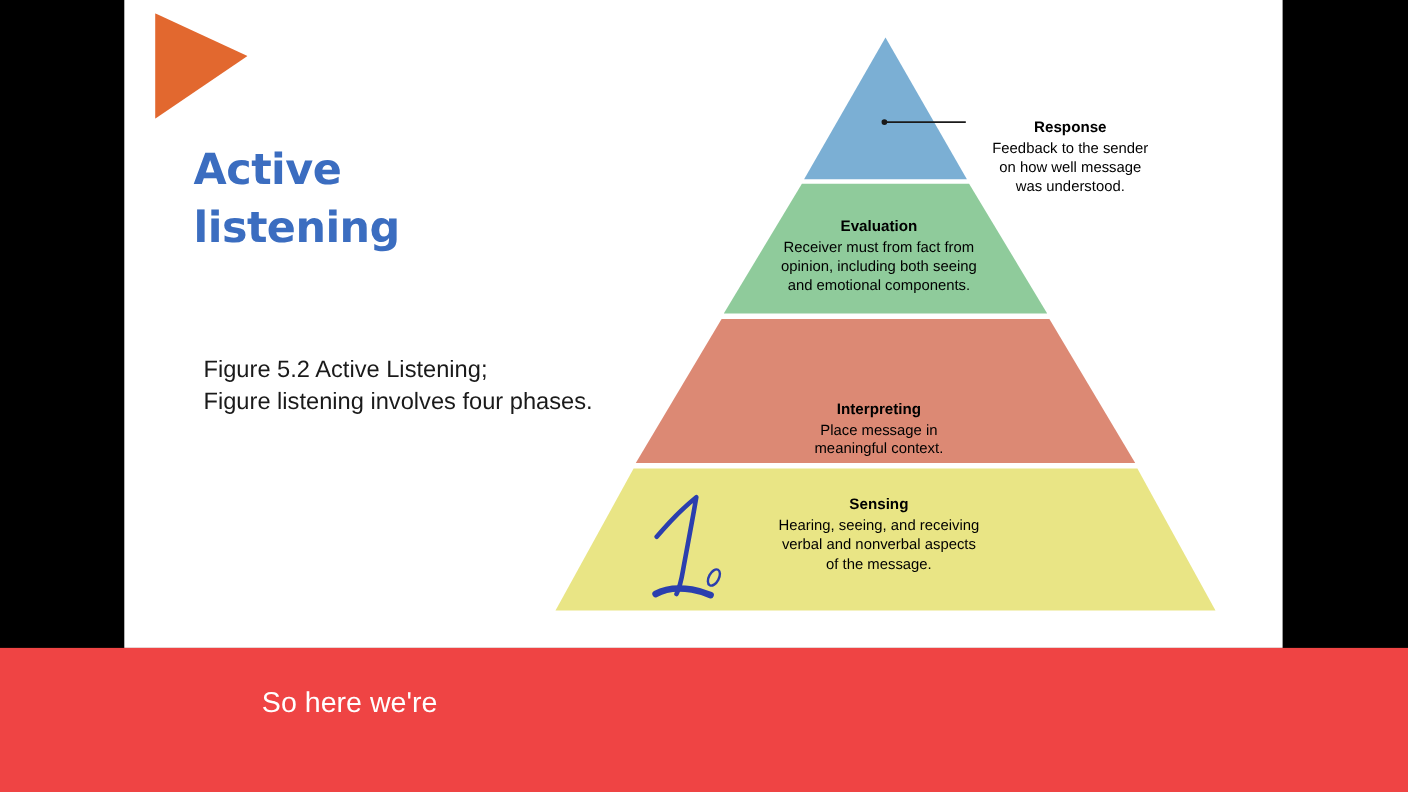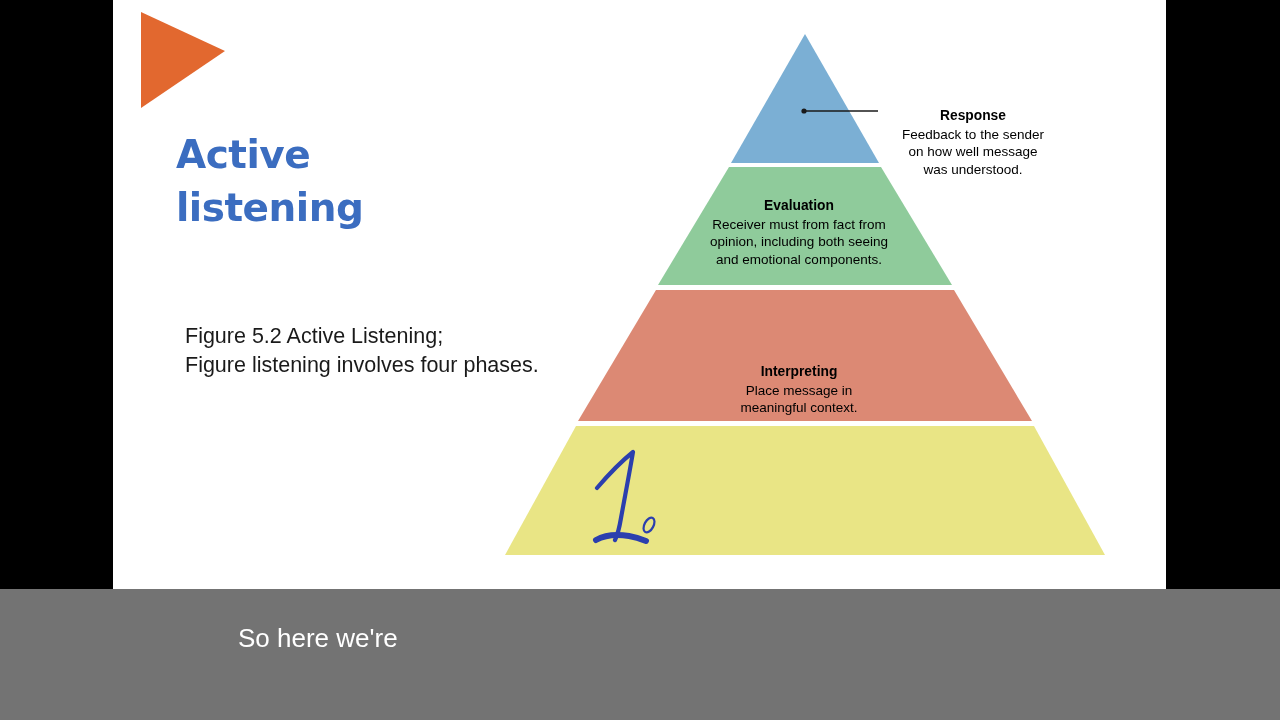--- a/index.html
+++ b/index.html
@@ -135,21 +135,21 @@
     height: 115px;
   }
 
   
   #caption-bar {
     position: absolute;
     left: 0;
     top: 589px;
     width: 1280px;
     height: 131px;
-    background: #737373;
+    background: #ef4444;
   }
   #caption-text {
     position: absolute;
     left: 238px;
     top: 33px;
     color: #ffffff;
     font-family: "Liberation Sans", sans-serif;
     font-size: 26px;
     line-height: 32px;
     white-space: nowrap;
@@ -207,20 +207,26 @@
         <span class="band-line">opinion, including both seeing</span>
         <span class="band-line">and emotional components.</span>
       </div>
 
       <div id="text-interpreting" class="band-text">
         <span class="band-title">Interpreting</span>
         <span class="band-line">Place message in</span>
         <span class="band-line">meaningful context.</span>
       </div>
 
+      <div id="text-sensing" class="band-text">
+        <span class="band-title">Sensing</span>
+        <span class="band-line">Hearing, seeing, and receiving</span>
+        <span class="band-line">verbal and nonverbal aspects</span>
+        <span class="band-line">of the message.</span>
+      </div>
 
       <svg id="ink-annotation" viewBox="0 0 100 115">
         <path d="M14 48 C 26 34, 40 20, 50 12 C 47 30, 42 56, 38 78 C 36 90, 34 96, 32 100" fill="none" stroke="#2B3FAE" stroke-width="4.2" stroke-linecap="round" stroke-linejoin="round"></path>
         <path d="M13 100 C 22 95, 34 94, 46 96 C 52 97, 58 99, 63 101" fill="none" stroke="#2B3FAE" stroke-width="6" stroke-linecap="round"></path>
         <ellipse cx="66" cy="85" rx="4.5" ry="8" transform="rotate(28 66 85)" fill="none" stroke="#2B3FAE" stroke-width="2.2"></ellipse>
       </svg>
 
     </div>
   </div>
 

